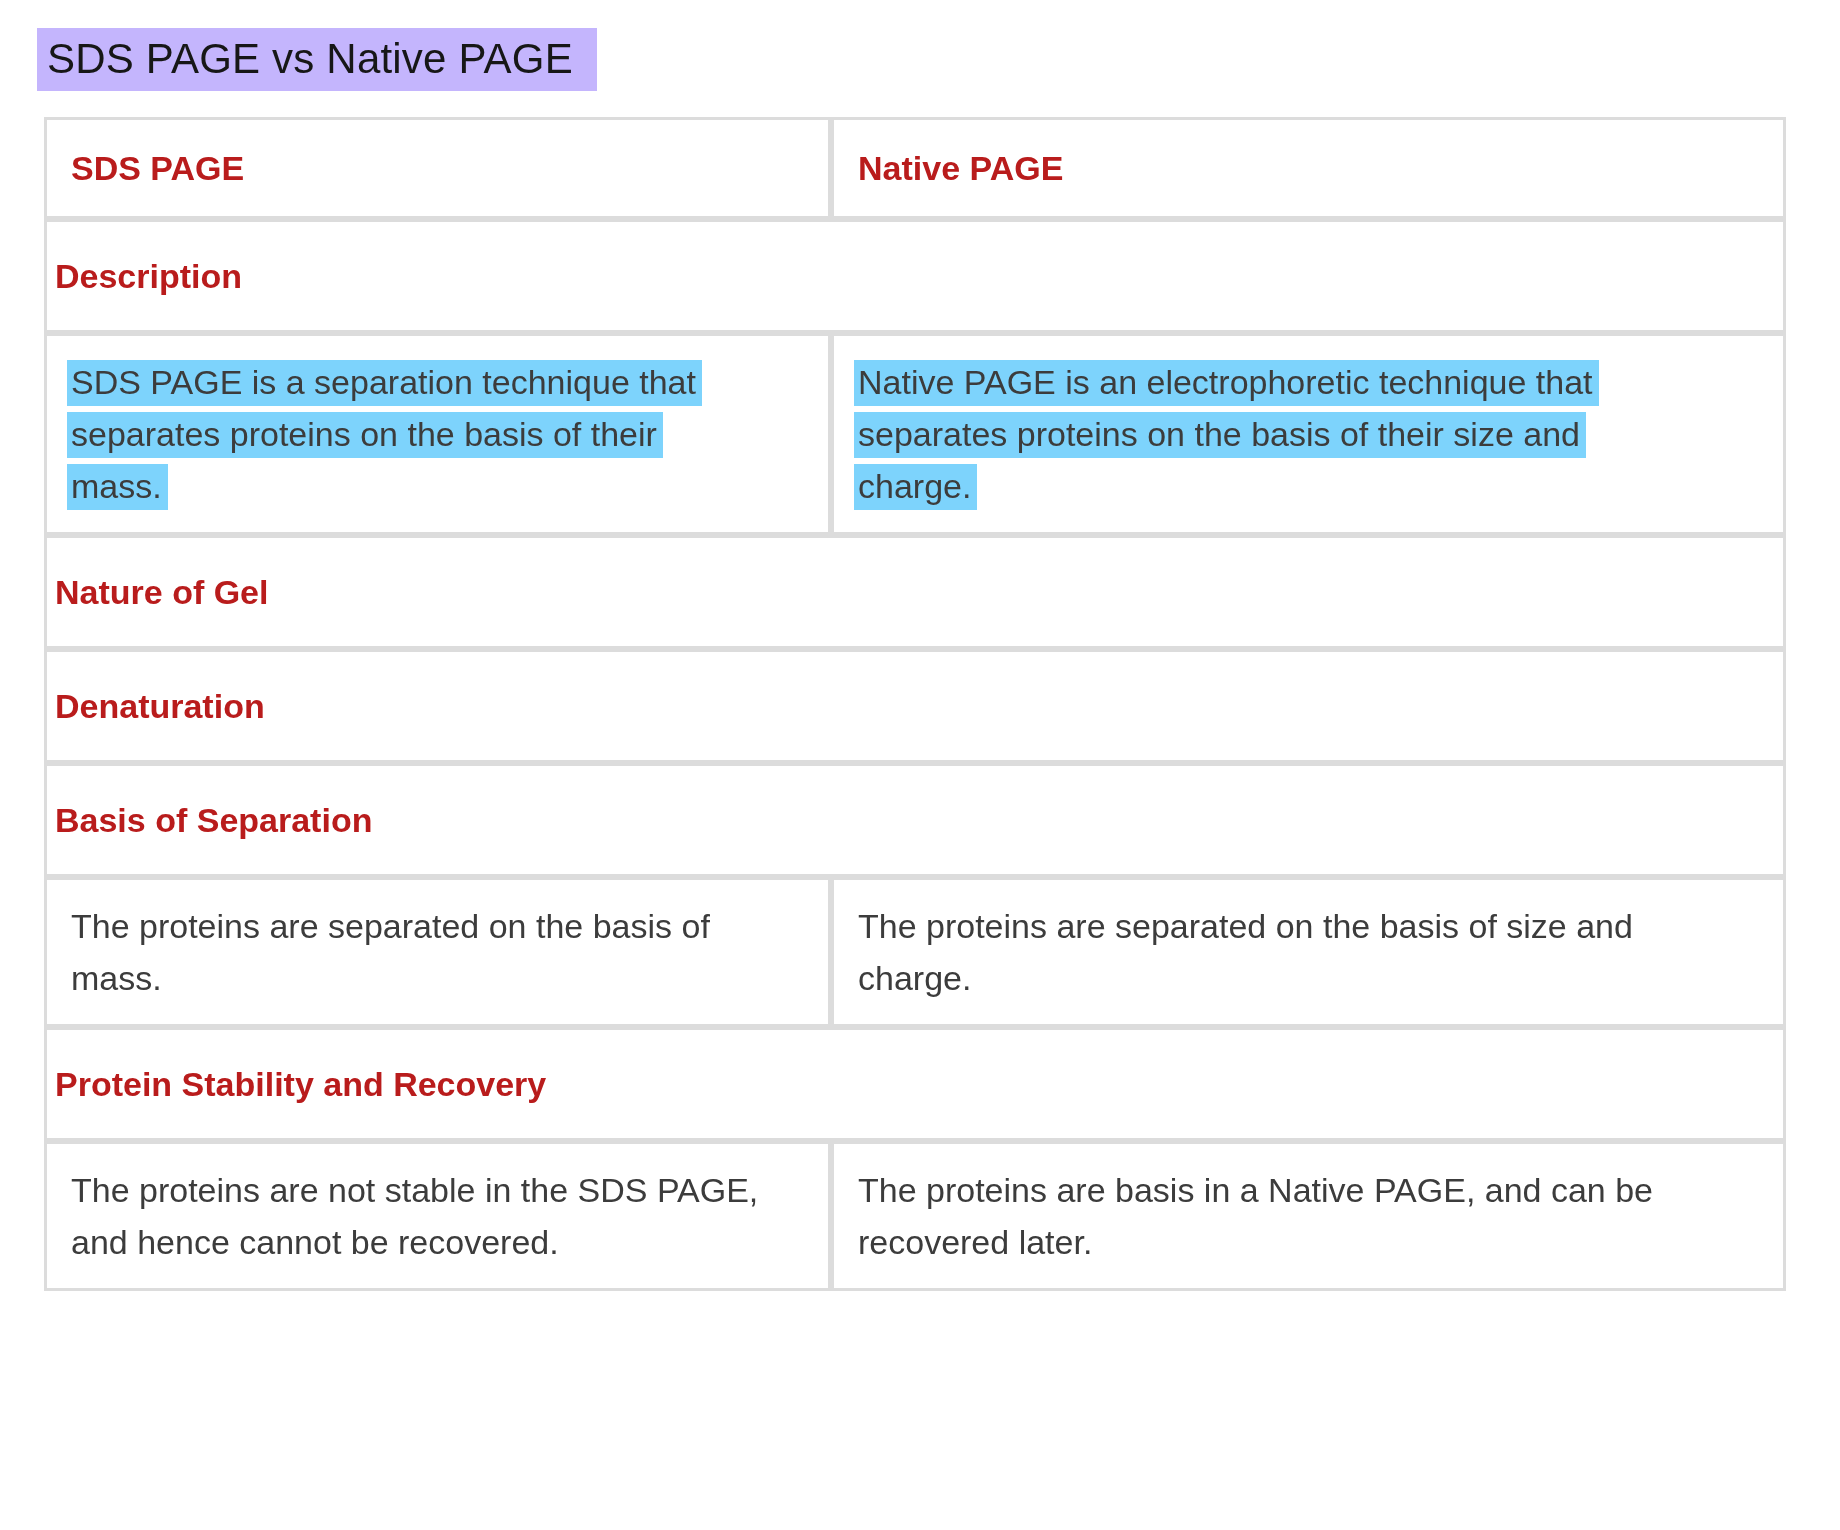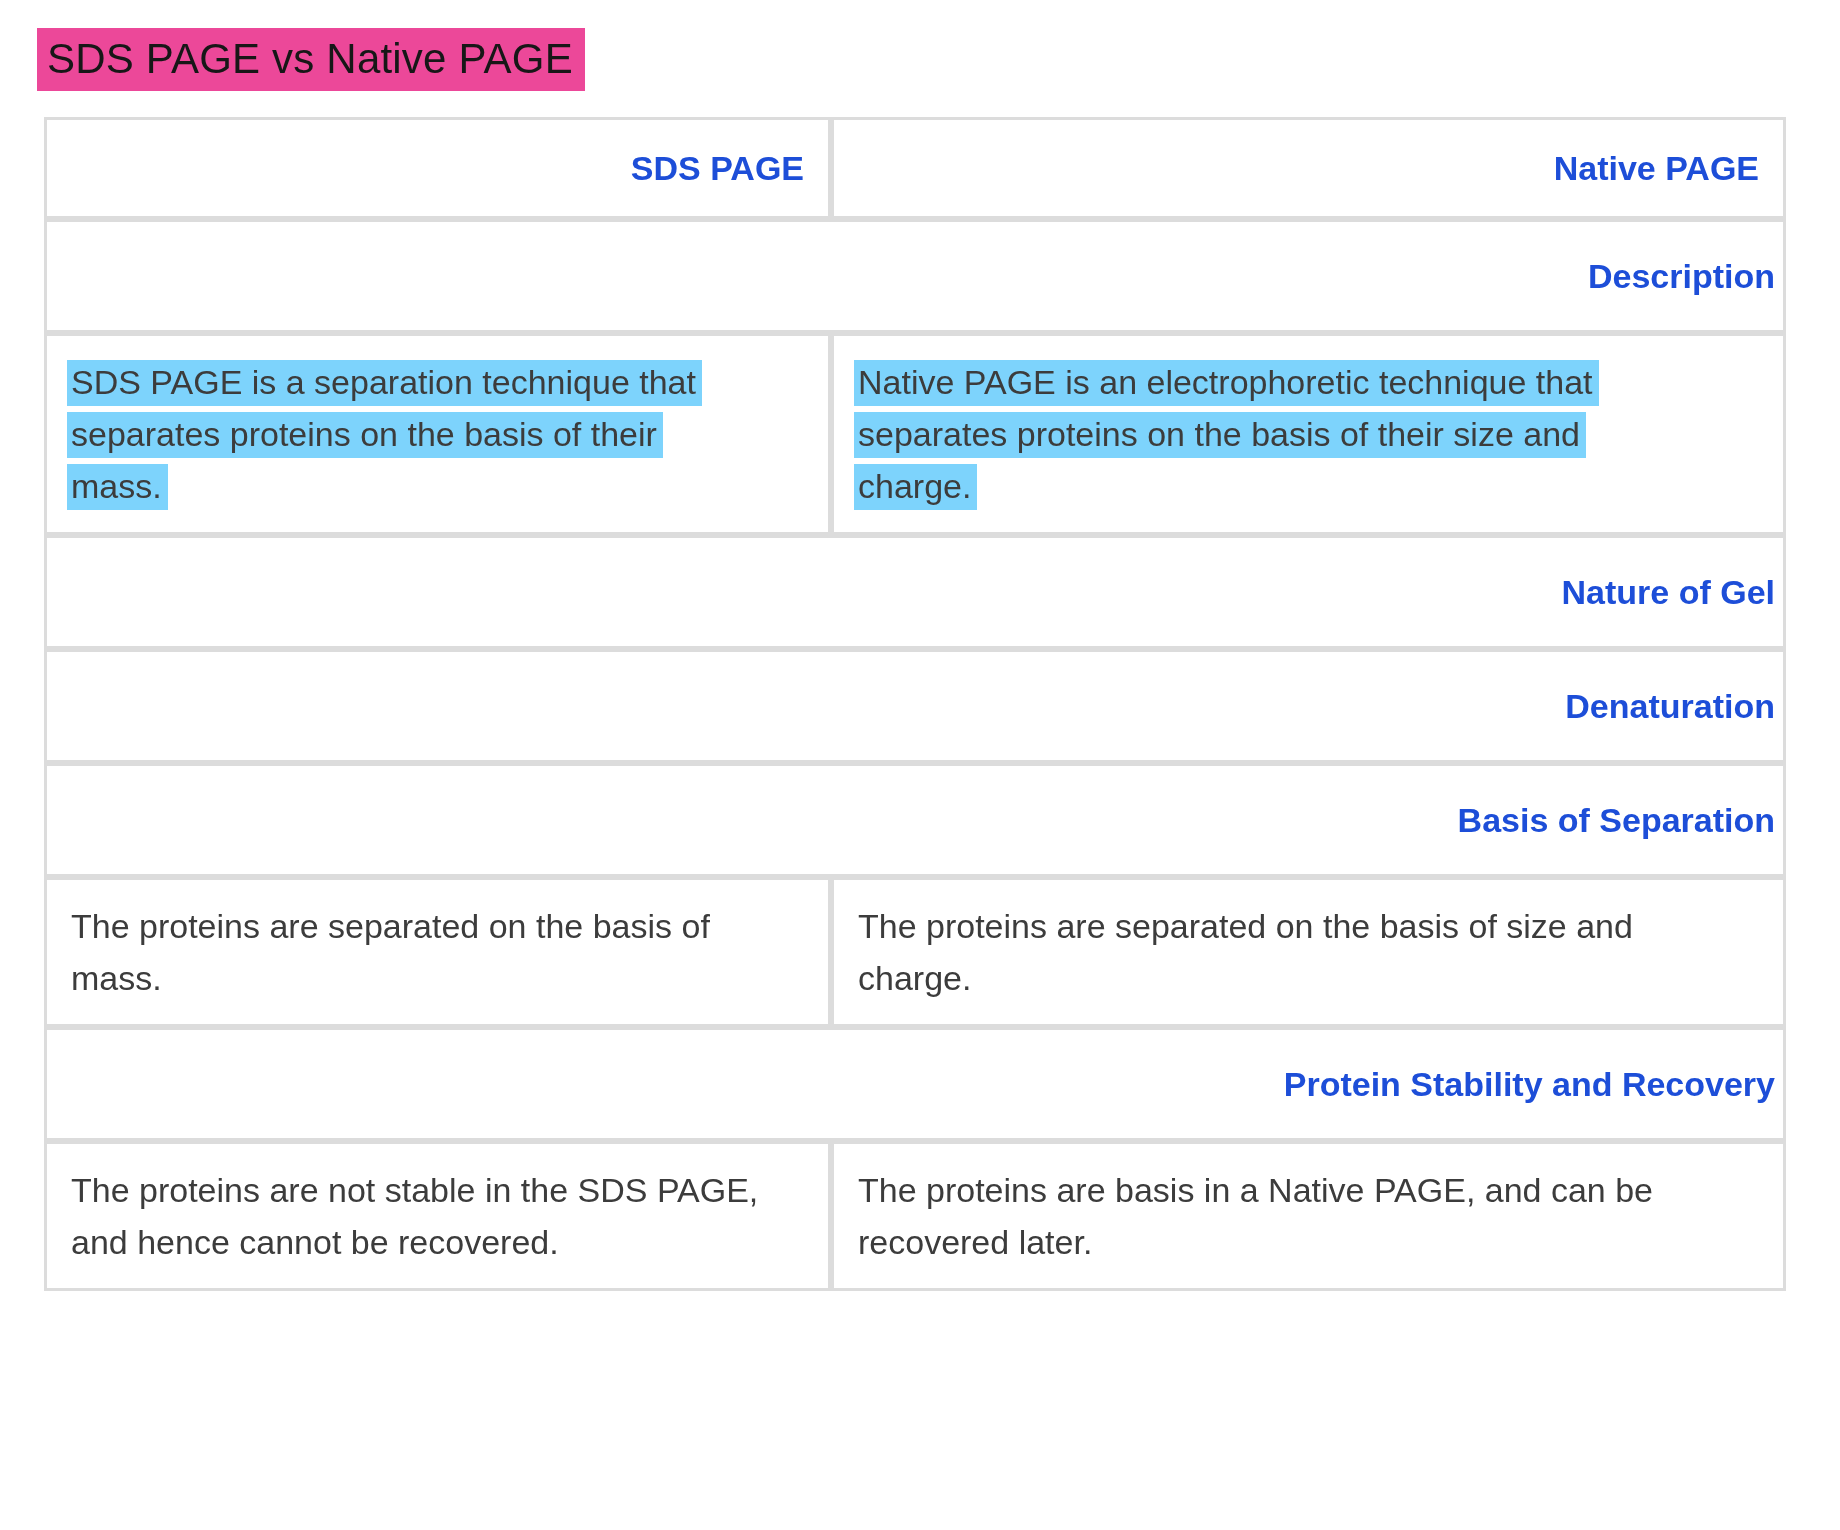--- a/index.html
+++ b/index.html
@@ -13,44 +13,44 @@
   }
   h1.title {
     margin: 30px 0 0 47px;
     font-size: 42px;
     font-weight: 400;
     color: #171717;
     line-height: 58px;
     letter-spacing: 0.2px;
   }
   h1.title mark {
-    background: #ec4899;
+    background: #c4b5fd;
     color: inherit;
-    padding: 7px 12px 9px 10px;
+    padding: 7px 24px 9px 10px;
     margin-left: -10px;
     margin-top: 28px;
   }
   table.cmp {
     margin: 29px 0 0 44px;
     width: 1742px;
     table-layout: fixed;
     border-collapse: separate;
     border-spacing: 0;
   }
   col.c1 { width: 787px; }
   col.c2 { width: 955px; }
   th, td {
     border: 3px solid #dcdcdc;
     background: #ffffff;
     font-size: 34px;
   }
   th {
-    color: #1d4ed8;
+    color: #b91c1c;
     font-weight: bold;
-    text-align: right;
+    text-align: left;
     line-height: 52px;
     padding: 22px 24px;
   }
   th.section { padding: 28px 8px; }
   td {
     color: #3c3c3c;
     font-weight: 400;
     text-align: left;
     line-height: 52px;
     padding: 20px 24px;

